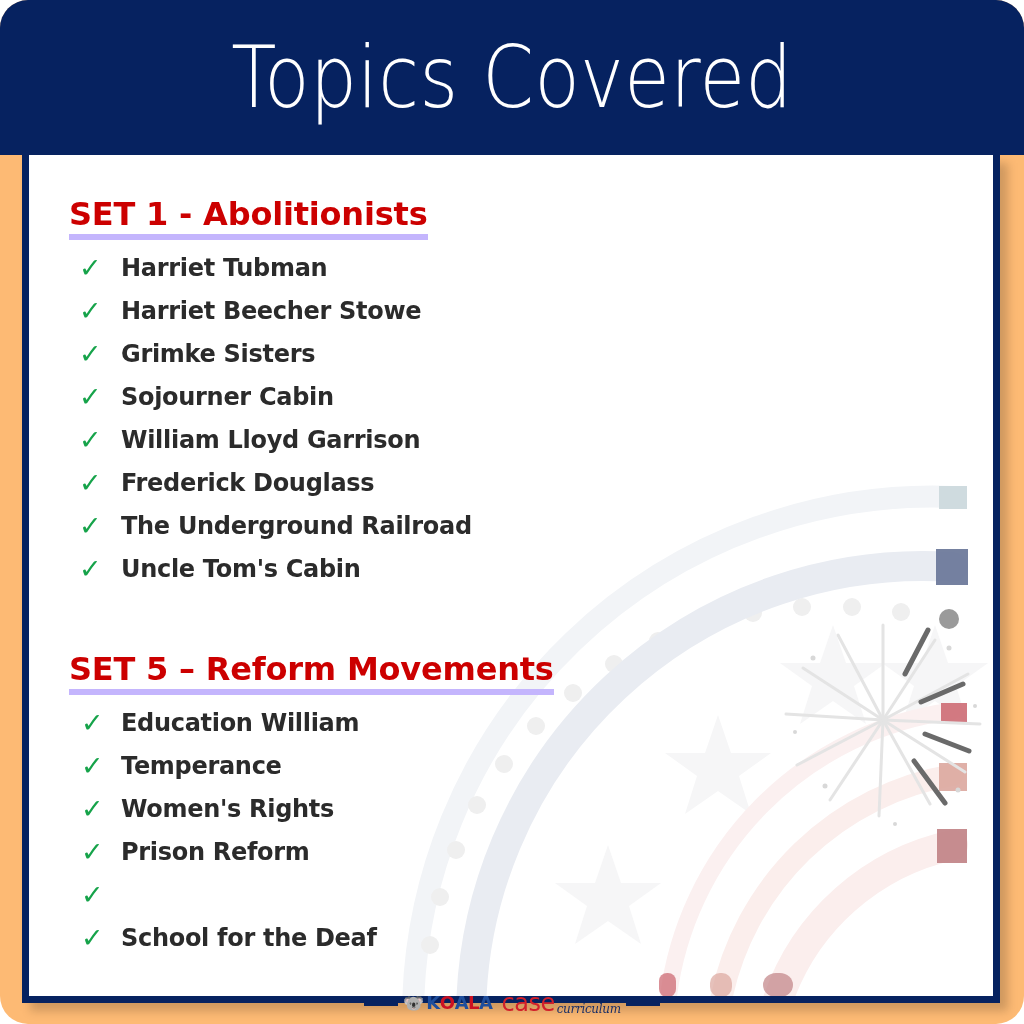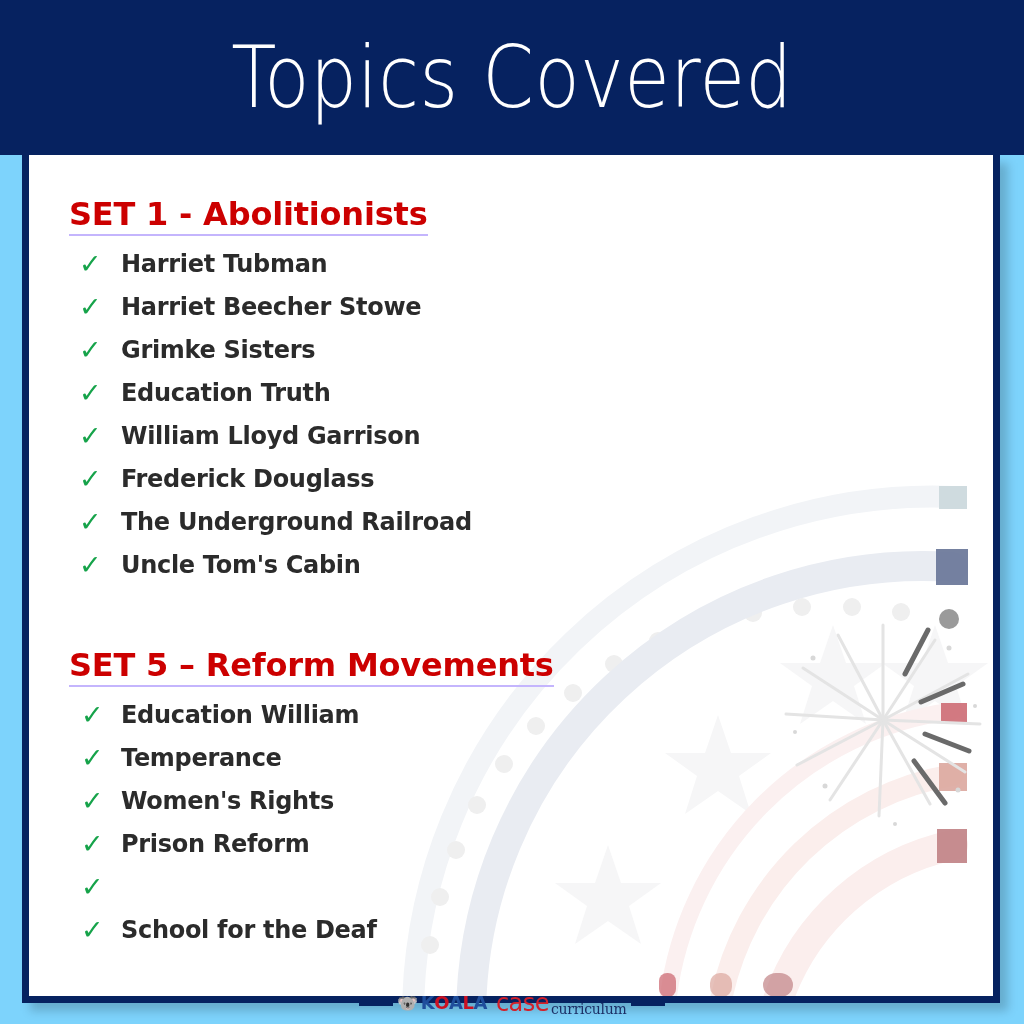--- a/index.html
+++ b/index.html
@@ -13,22 +13,23 @@
     overflow: hidden;
     font-family: "Liberation Sans", sans-serif;
     position: relative;
   }
 
   #slide {
     position: absolute;
     inset: 0;
     width: 1024px;
     height: 1024px;
-    background: #7dd3fc;
+    background: #fdba74;
     overflow: hidden;
+    border-radius: 28px;
   }
 
   
   .header-band {
     position: absolute;
     left: 0;
     top: 0;
     width: 1024px;
     height: 155px;
     background: #062260;
@@ -110,21 +111,21 @@
   .set-block.second { margin-top: 60px; }
 
   .set-heading {
     color: #cc0000;
     font-family: "DejaVu Sans", sans-serif;
     font-weight: bold;
     font-size: 32px;
     line-height: 38px;
     letter-spacing: -0.2px;
     display: inline-block;
-    border-bottom: 2px solid #c4b5fd;
+    border-bottom: 6px solid #c4b5fd;
     padding-bottom: 1px;
     margin-bottom: 6px;
     white-space: nowrap;
   }
 
   ul.topic-list {
     list-style: none;
     margin: 0;
     padding: 0;
   }
@@ -194,21 +195,22 @@
   .logo-case {
     font-family: "DejaVu Sans", sans-serif;
     font-size: 24px;
     line-height: 18px;
     color: #d3202a;
     letter-spacing: -0.5px;
     margin-left: 9px;
   }
   .logo-curriculum {
     font-family: "DejaVu Serif", serif;
-    font-size: 14px;
+    font-style: italic;
+    font-size: 12px;
     line-height: 18px;
     color: #1b2f66;
     margin-left: 2px;
     letter-spacing: -0.3px;
     margin-top: 11px;
   }
 </style>
 </head>
 <body>
 
@@ -326,21 +328,21 @@
           <li>
             <span class="check-icon">✓</span>
             <span class="topic-label">Harriet Beecher Stowe</span>
           </li>
           <li>
             <span class="check-icon">✓</span>
             <span class="topic-label">Grimke Sisters</span>
           </li>
           <li>
             <span class="check-icon">✓</span>
-            <span class="topic-label">Education Truth</span>
+            <span class="topic-label">Sojourner Cabin</span>
           </li>
           <li>
             <span class="check-icon">✓</span>
             <span class="topic-label">William Lloyd Garrison</span>
           </li>
           <li>
             <span class="check-icon">✓</span>
             <span class="topic-label">Frederick Douglass</span>
           </li>
           <li>

